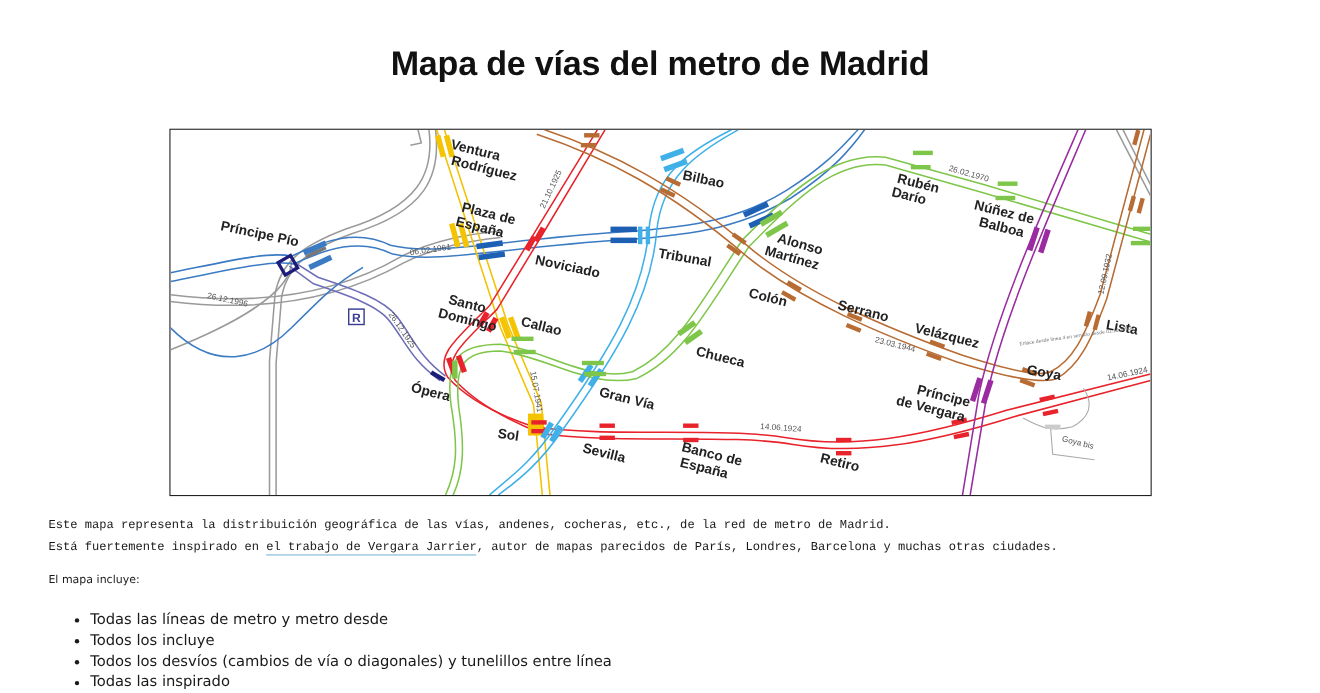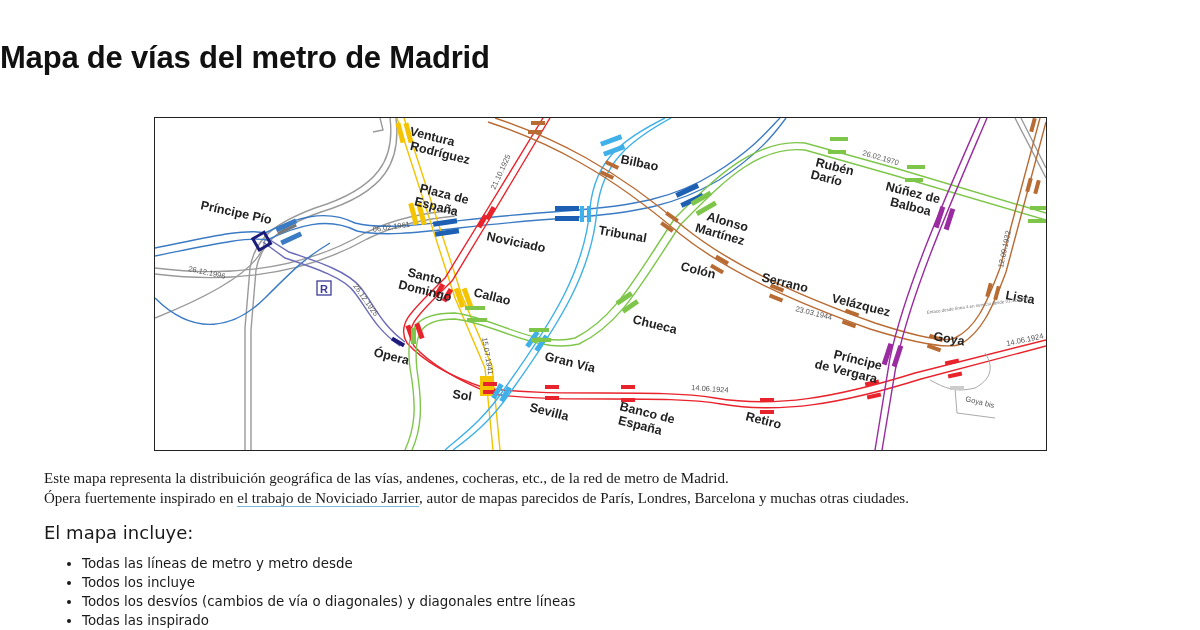--- a/index.html
+++ b/index.html
@@ -1,26 +1,26 @@
 <!DOCTYPE html>
 <html><head>
 <meta charset="utf-8">
 <style>
   html, body { margin: 0; padding: 0; background: #ffffff; }
   body { width: 1200px; height: 630px; overflow: hidden; font-family: "DejaVu Sans", sans-serif; color: #1a1a1a; position: relative; }
-  .page-title { position: absolute; left: 0; width: 1200px; top: 40px; text-align: left; font-family: "Liberation Sans", sans-serif; font-weight: bold; font-size: 31px; color: #111; letter-spacing: -0.2px; margin: 0; }
+  .page-title { position: absolute; left: 0; width: 1200px; top: 40px; text-align: center; font-family: "Liberation Sans", sans-serif; font-weight: bold; font-size: 31px; color: #111; letter-spacing: -0.2px; margin: 0; }
   .map-frame { position: absolute; left: 154px; top: 117px; width: 891px; height: 332px; border: 1px solid #222; background: #fff; overflow: hidden; }
   .map-frame svg { display: block; }
   .stn { font-family: "Liberation Sans", sans-serif; font-weight: bold; font-size: 12.5px; fill: #222; }
   .date { font-family: "Liberation Sans", sans-serif; font-size: 7.5px; fill: #555; }
   .tiny { font-family: "Liberation Sans", sans-serif; font-size: 4.5px; fill: #777; }
-  .desc { position: absolute; left: 44px; top: 469px; font-family: Liberation Serif, serif; font-size: 15px; line-height: 19.5px; color: #1a1a1a; }
+  .desc { position: absolute; left: 44px; top: 469px; font-family: Liberation Mono, monospace; font-size: 11px; line-height: 19.5px; color: #1a1a1a; }
   .desc p { margin: 0; }
   .desc a { color: #1a1a1a; text-decoration: none; border-bottom: 1.5px solid #7ab8d8; }
-  .incl { position: absolute; left: 44px; top: 522px; font-size: 18px; font-family: "DejaVu Sans", sans-serif; }
+  .incl { position: absolute; left: 44px; top: 522px; font-size: 10px; font-family: "DejaVu Sans", sans-serif; }
   .features { position: absolute; left: 62px; top: 554px; margin: 0; padding: 0 0 0 20px; font-size: 13.4px; line-height: 19px; font-family: "DejaVu Sans", sans-serif; }
   .features li { margin: 0; padding: 0; }
 </style>
 </head>
 <body>
 
 <h1 class="page-title">Mapa de vías del metro de Madrid</h1>
 
 <div class="map-frame">
   <svg width="891" height="332" viewBox="0 0 891 332" xmlns="http://www.w3.org/2000/svg">
@@ -220,23 +220,23 @@
 
     <g>
       <rect x="162" y="163" width="14" height="14" fill="#fff" stroke="#3c3c96" stroke-width="1.3"></rect>
       <text x="169" y="175" text-anchor="middle" font-family="Liberation Sans, sans-serif" font-weight="bold" font-size="11" fill="#3c3c96">R</text>
     </g>
   </svg>
 </div>
 
 <div class="desc">
   <p>Este mapa representa la distribuición geográfica de las vías, andenes, cocheras, etc., de la red de metro de Madrid.</p>
-  <p><span>Ópera fuertemente inspirado en </span><a href="#">el trabajo de Noviciado Jarrier</a><span>, autor de mapas parecidos de París, Londres, Barcelona y muchas otras ciudades.</span></p>
+  <p><span>Está fuertemente inspirado en </span><a href="#">el trabajo de Vergara Jarrier</a><span>, autor de mapas parecidos de París, Londres, Barcelona y muchas otras ciudades.</span></p>
 </div>
 
 <div class="incl">El mapa incluye:</div>
 
 <ul class="features">
   <li>Todas las líneas de metro y metro desde</li>
   <li>Todos los incluye</li>
-  <li>Todos los desvíos (cambios de vía o diagonales) y diagonales entre líneas</li>
+  <li>Todos los desvíos (cambios de vía o diagonales) y tunelillos entre línea</li>
   <li>Todas las inspirado</li>
 </ul>
 
 </body></html>

